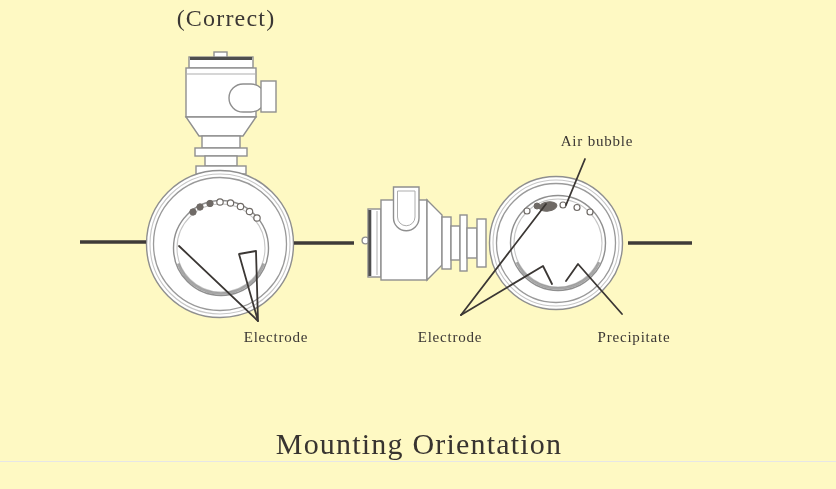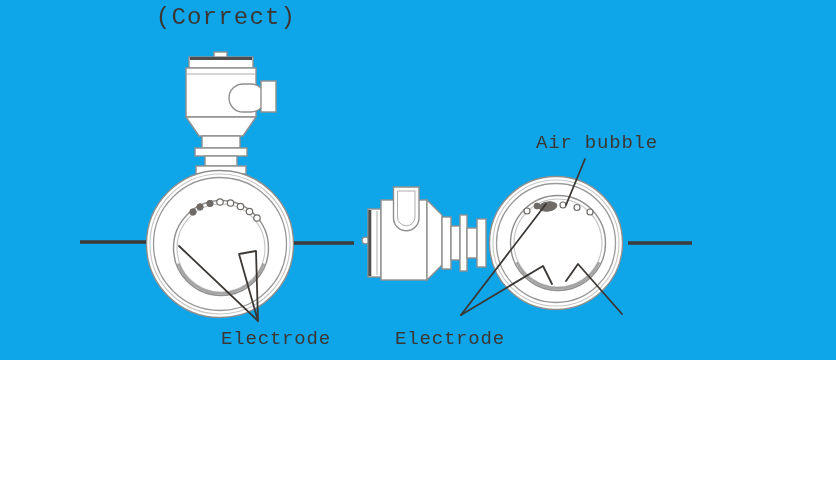--- a/index.html
+++ b/index.html
@@ -1,29 +1,29 @@
 <!DOCTYPE html>
 <html><head>
 <meta charset="utf-8">
 <style>
   html,body{margin:0;padding:0;background:#ffffff;}
   .canvas{
     position:relative;
-    width:836px;height:360px;
-    background:#0ea5e9;
+    width:836px;height:489px;
+    background:#fef9c3;
     overflow:hidden;
-    font-family:Liberation Mono, monospace;
+    font-family:Liberation Serif, serif;
     color:#3b3734;
   }
   .canvas svg{position:absolute;left:0;top:0;}
   .lbl{
     position:absolute;
     transform:translateX(-50%);
     white-space:nowrap;
-    font-size:19px;
+    font-size:15px;
     letter-spacing:0.8px;
     line-height:1.1;
     color:#3b3734;
   }
   .section-lbl{font-size:24px;letter-spacing:1.2px;}
   .caption{
     position:absolute;
     transform:translateX(-50%);
     white-space:nowrap;
     font-size:30px;
@@ -150,16 +150,18 @@
 
   <div class="lbl section-lbl" style="left:226px;top:5px;">(Correct)</div>
 
 
   <div class="lbl" style="left:597px;top:133px;">Air bubble</div>
 
   <div class="lbl" style="left:276px;top:329px;">Electrode</div>
 
   <div class="lbl" style="left:450px;top:329px;">Electrode</div>
 
+  <div class="lbl" style="left:634px;top:329px;">Precipitate</div>
 
+  <div class="caption" style="left:419px;top:427px;">Mounting Orientation</div>
 
   <div class="page-edge"></div>
 </div>
 
 </body></html>

